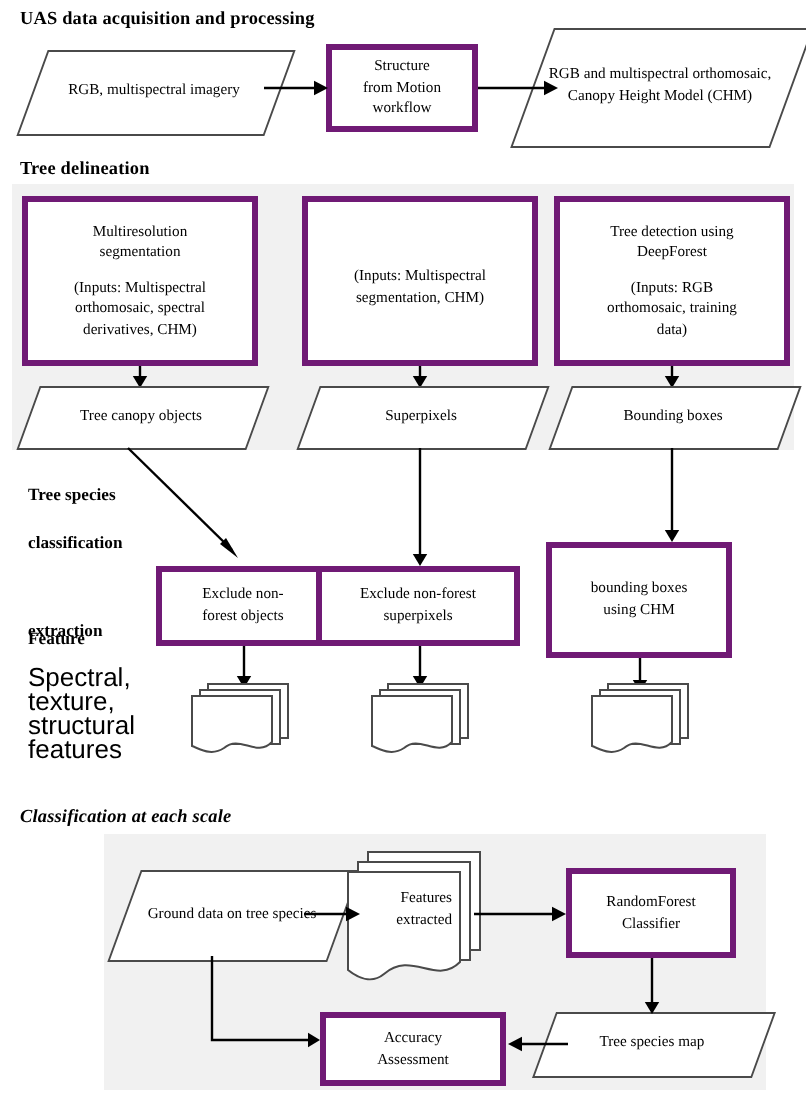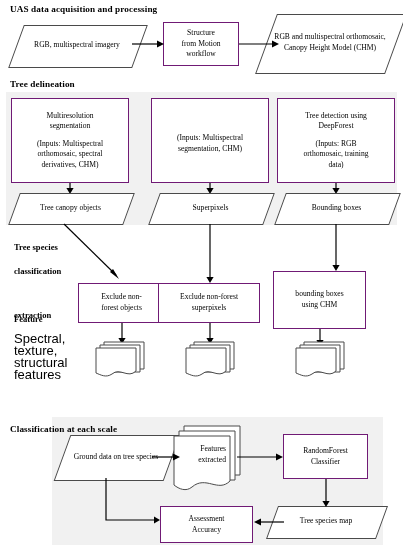--- a/index.html
+++ b/index.html
@@ -38,21 +38,21 @@
     white-space:nowrap;
   }
 
   
   .band{position:absolute;background:#f1f1f1;}
 
   
   .node{
     position:absolute;
     box-sizing:border-box;
-    border:1px solid #701a75;
+    border:3px solid #701a75;
     background:#ffffff;
     display:flex;align-items:center;justify-content:center;
     text-align:center;
     font-family:"Liberation Serif", serif;
     font-size:7.6px;
     line-height:10.6px;
     color:#000;
     padding:1px 2px;
   }
   .node .txt{width:100%;}
@@ -102,21 +102,21 @@
   <div class="side-label" style="left:14px;top:266px;">classification</div>
 
   <div class="side-label" style="left:14px;top:314px;">Feature</div>
   <div class="side-label" style="left:14px;top:310px;">extraction</div>
 
   <div class="side-text" style="left:14px;top:333px;">Spectral,</div>
   <div class="side-text" style="left:14px;top:345px;">texture,</div>
   <div class="side-text" style="left:14px;top:357px;">structural</div>
   <div class="side-text" style="left:14px;top:369px;">features</div>
 
-  <div class="sec-title" style="left:10px;top:424px;">Classification at each scale</div>
+  <div class="sec-title" style="left:10px;top:403px;font-style:italic;">Classification at each scale</div>
 
   <div class="para" style="left:16px;top:25px;width:122px;height:41px;">
     <div class="shape"></div>
     <div class="lbl">
       <div>
         <span class="ln">RGB, multispectral</span>
         <span class="ln">imagery</span>
       </div>
     </div>
   </div>
@@ -340,22 +340,22 @@
 
   <div class="para" style="left:272px;top:506px;width:108px;height:31px;">
     <div class="shape"></div>
     <div class="lbl">
       <span class="ln">Tree species map</span>
     </div>
   </div>
 
   <div class="node" style="left:160px;top:506px;width:93px;height:37px;">
     <div class="txt">
+      <span class="ln">Accuracy</span>
       <span class="ln">Assessment</span>
-      <span class="ln">Accuracy</span>
     </div>
   </div>
 
   <div class="arrow" style="left:152px;top:451px;">
     <svg width="30" height="12">
         <line x1="0" y1="6" x2="21" y2="6" stroke="#000" stroke-width="1.2"></line>
         <polygon points="21,2.4 28,6 21,9.6" fill="#000"></polygon>
       </svg>
   </div>
 

